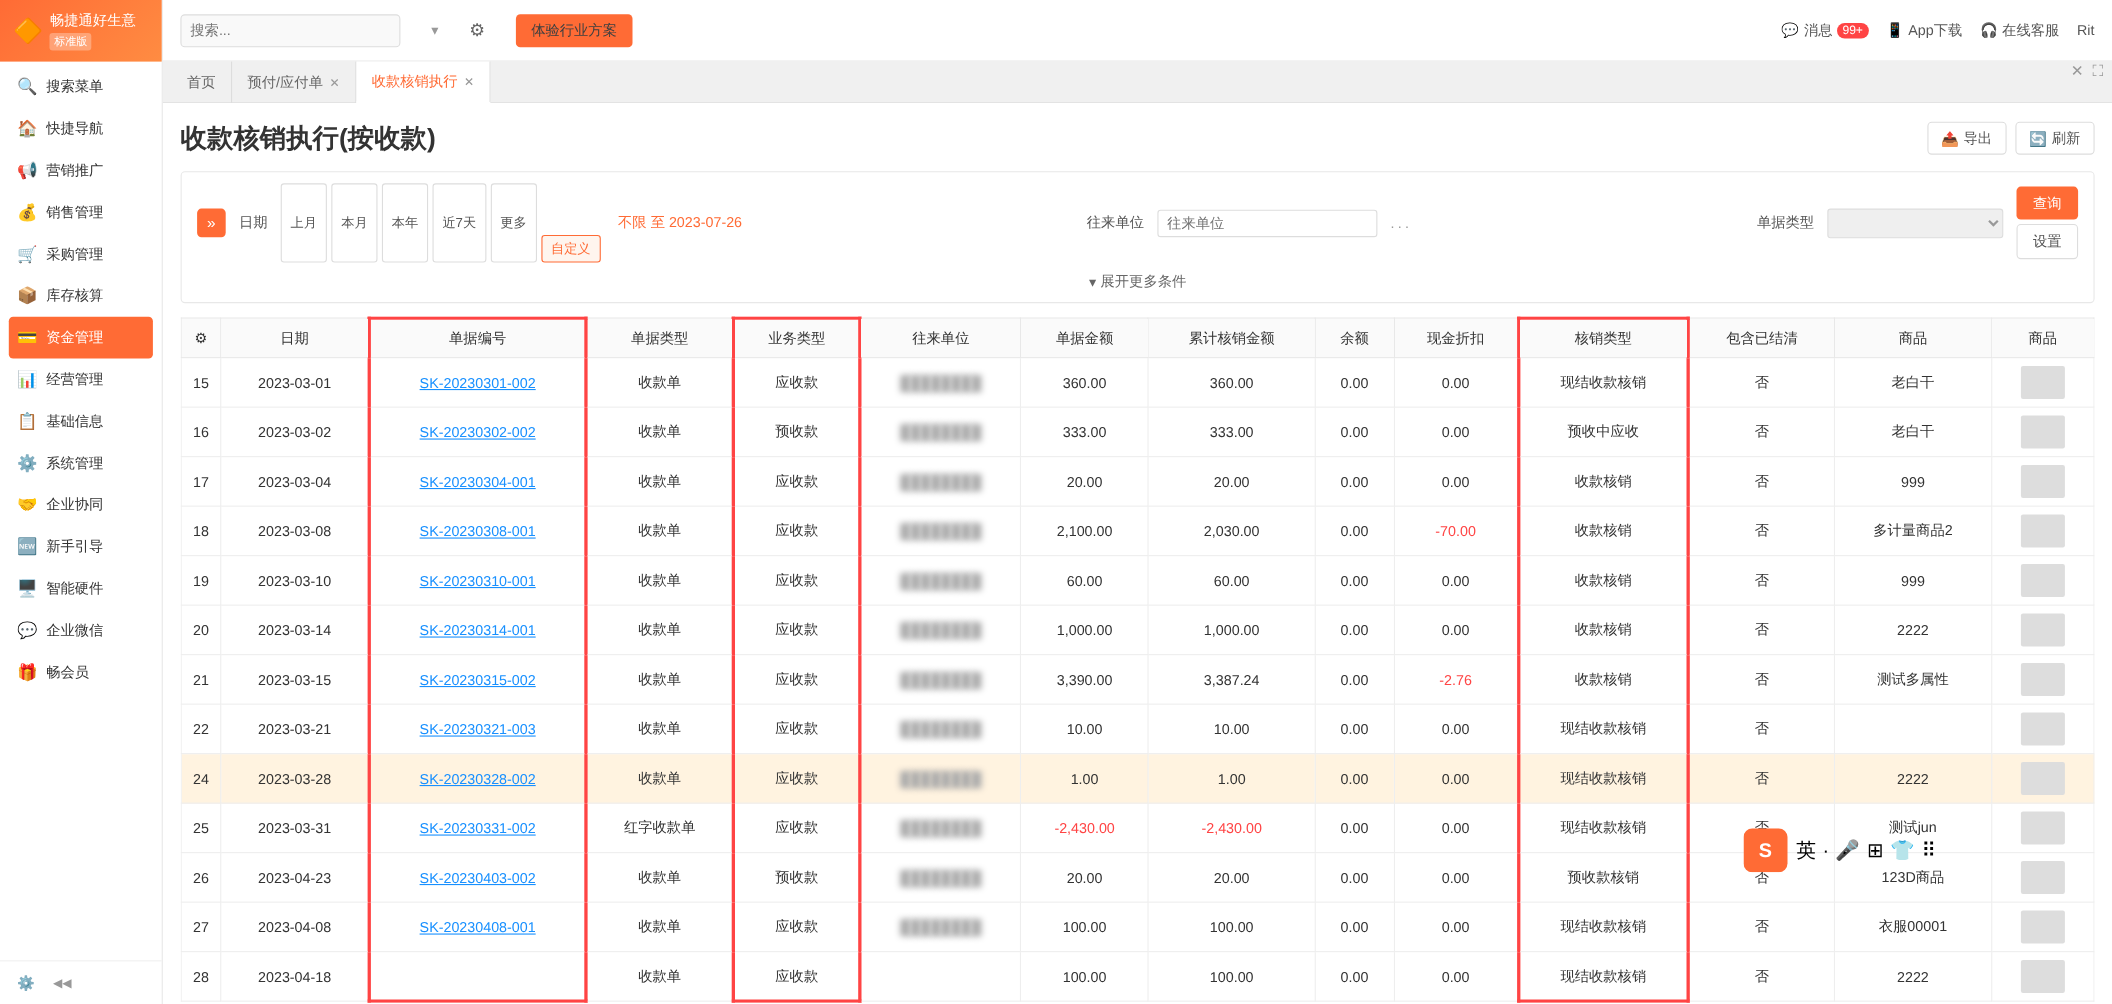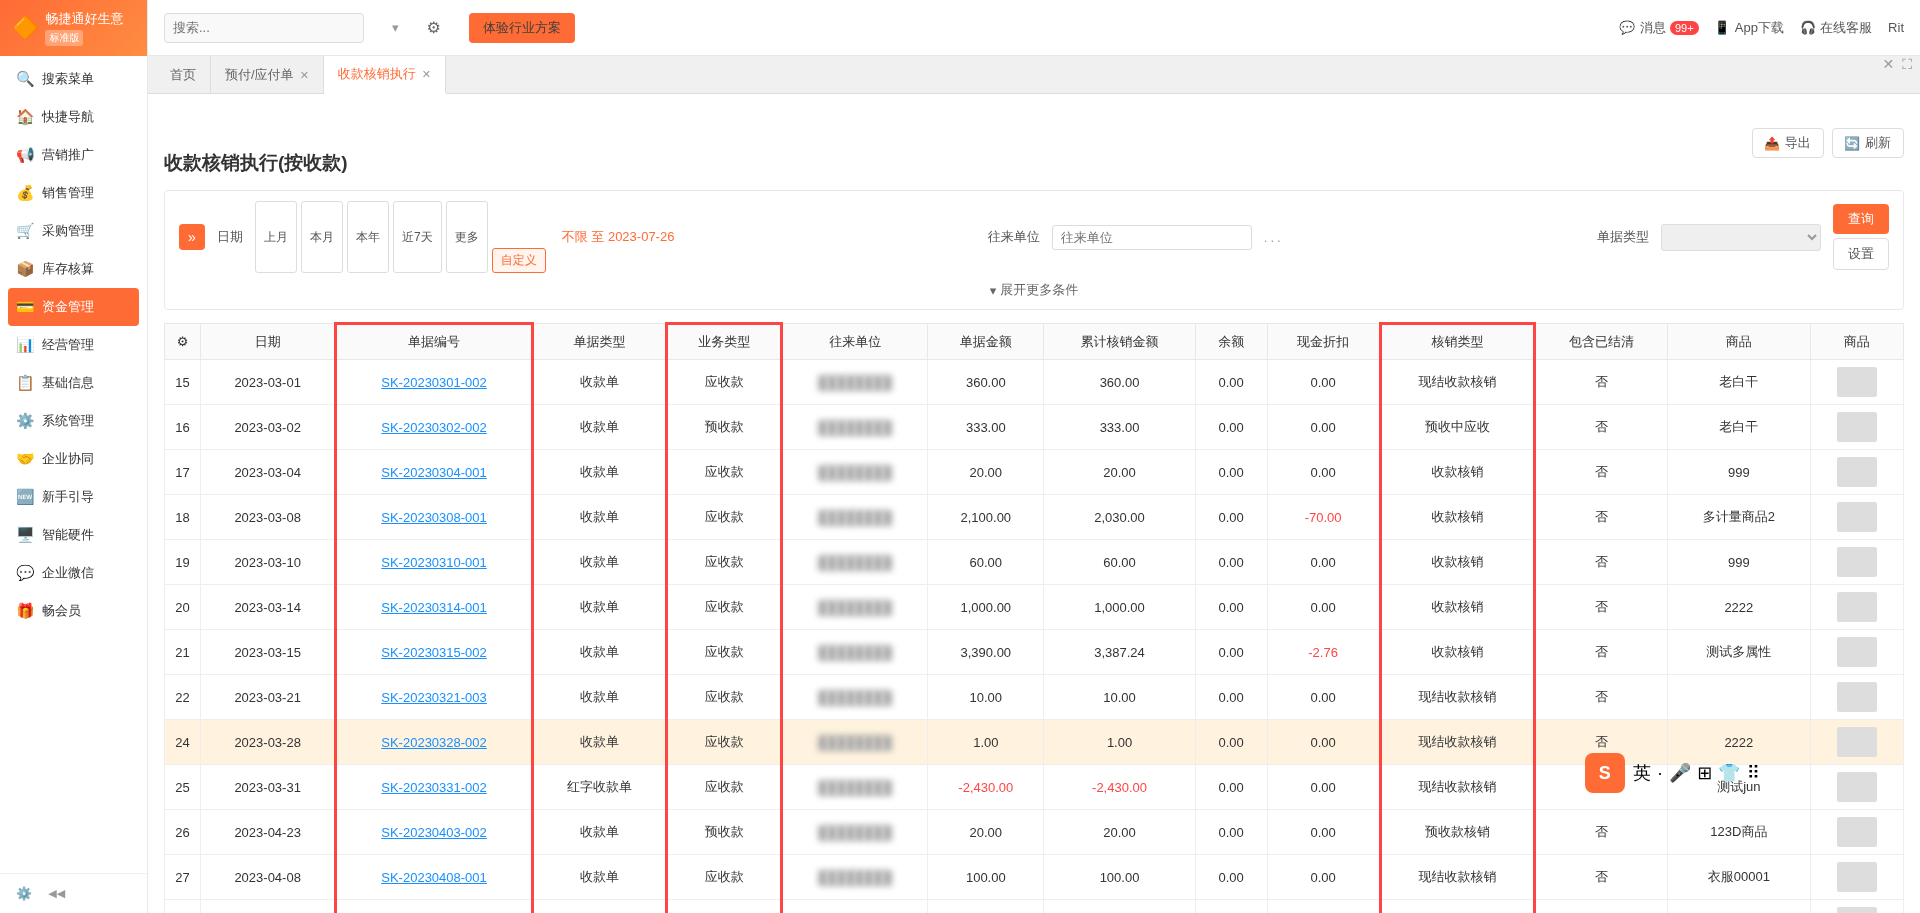--- a/index.html
+++ b/index.html
@@ -119,21 +119,21 @@
     .page-content { flex: 1; overflow: auto; background: #f5f5f5; padding: 0; }
     .page-inner { background: #fff; margin: 0; padding: 16px; min-height: 100%; }
 
     
     .page-header {
       display: flex;
       align-items: center;
       justify-content: space-between;
       margin-bottom: 14px;
     }
-    .page-title { font-size: 19px; font-weight: bold; color: #333; margin-top: 40px; }
+    .page-title { font-size: 24px; font-weight: bold; color: #333; }
     .page-actions { display: flex; gap: 8px; }
     .action-btn {
       display: flex; align-items: center; gap: 4px;
       padding: 5px 12px; border: 1px solid #ddd;
       border-radius: 4px; cursor: pointer; color: #555; background: #fff;
       font-size: 12px;
     }
 
     
     .filter-bar {

